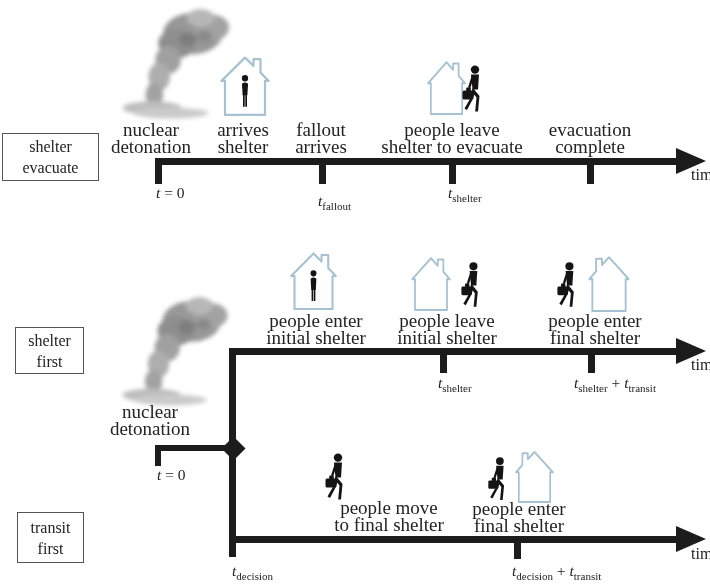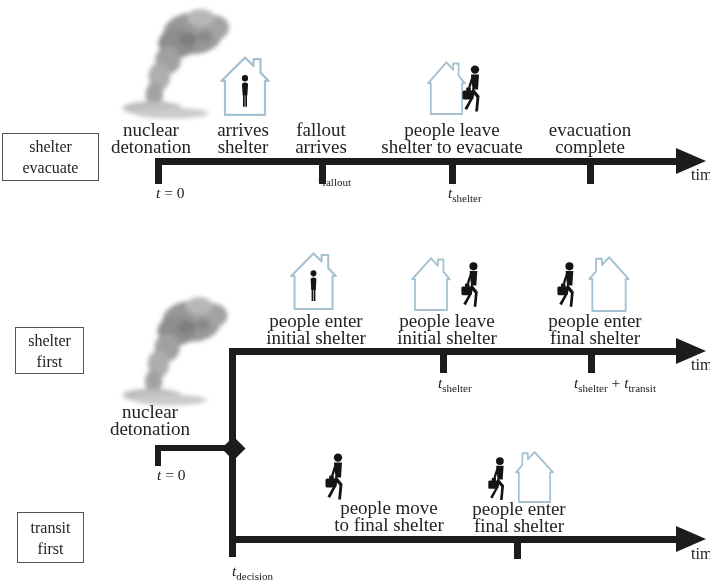--- a/index.html
+++ b/index.html
@@ -104,21 +104,21 @@
   <div class="evt" style="left:243px;top:121px;">arrives
 shelter</div>
   <div class="evt" style="left:321px;top:121px;">fallout
 arrives</div>
   <div class="evt" style="left:452px;top:121px;">people leave
 shelter to evacuate</div>
   <div class="evt" style="left:590px;top:121px;">evacuation
 complete</div>
 
   <span class="tlab" style="left:156px;top:184px;"><i>t</i><span> = 0</span></span>
-  <span class="tlab" style="left:318px;top:168px;"><i>t</i><sub>fallout</sub></span>
+  <span class="tlab" style="left:318px;top:192px;"><i>t</i><sub>fallout</sub></span>
   <span class="tlab" style="left:448px;top:184px;"><i>t</i><sub>shelter</sub></span>
   <span class="timeword" style="left:651px;top:166px;">time</span>
 
   <svg class="icon" style="left:215px;top:52px;" width="60" height="64" viewBox="0 0 60 62" preserveAspectRatio="none">
     <use href="#sym-house"></use>
       <svg x="22" y="17" width="16" height="42" viewBox="0 0 20 40">
         <use href="#sym-person-stand"></use>
       </svg>
   </svg>
   <svg class="icon" style="left:423px;top:57px;" width="47" height="58" viewBox="0 0 60 62" preserveAspectRatio="none">
@@ -175,20 +175,21 @@
   <div class="bar" style="left:229px;top:536px;width:449px;"></div>
   <div class="arrowhead" style="left:676px;top:526px;"></div>
   <div class="tick" style="left:514px;top:536px;height:23px;"></div>
 
   <div class="evt" style="left:341px;top:499px;margin-left:48px;">people move
 to final shelter</div>
   <div class="evt" style="left:519px;top:500px;">people enter
 final shelter</div>
 
   <span class="tlab" style="left:232px;top:562px;"><i>t</i><sub>decision</sub></span>
+  <span class="tlab" style="left:512px;top:562px;"><i>t</i><sub>decision</sub><span> + </span><i>t</i><sub>transit</sub></span>
   <span class="timeword" style="left:651px;top:545px;">time</span>
 
   <svg class="icon" style="left:323px;top:452px;" width="27" height="52" viewBox="0 0 27 50">
       <use href="#sym-person-walk"></use>
     </svg>
   <svg class="icon" style="left:486px;top:456px;" width="25" height="48" viewBox="0 0 27 50">
       <use href="#sym-person-walk"></use>
     </svg>
   <svg class="icon" style="left:511px;top:447px;" width="47" height="56" viewBox="0 0 60 62" preserveAspectRatio="none">
       <use href="#sym-house-mirror"></use>

